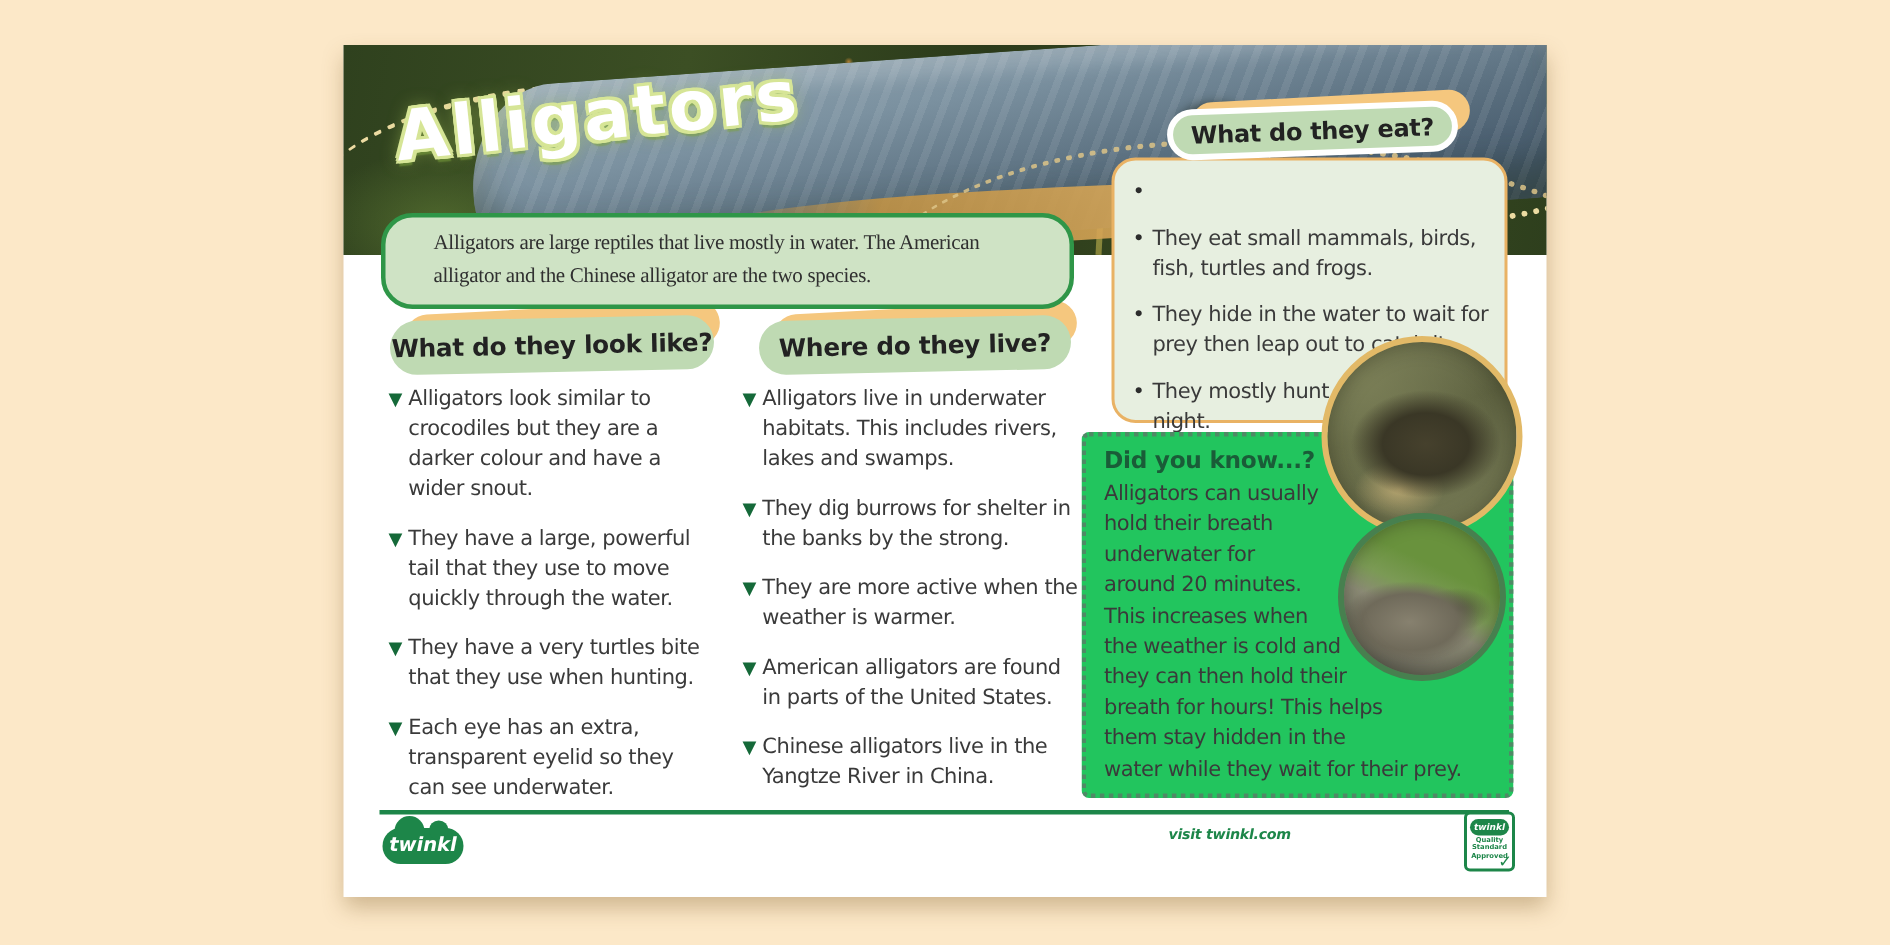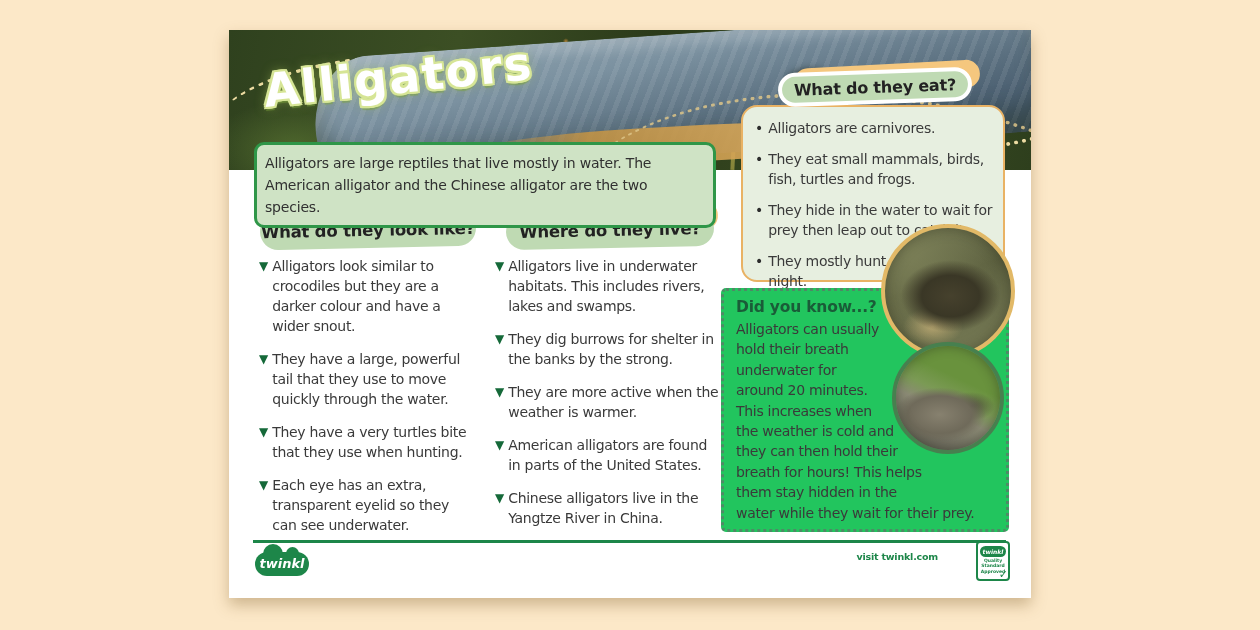--- a/index.html
+++ b/index.html
@@ -63,22 +63,22 @@
     transform:rotate(-6deg);
     text-shadow:
       0 2px 0 #d6e596, 0 -2px 0 #d6e596, 2px 0 0 #d6e596, -2px 0 0 #d6e596,
       2px 2px 0 #d6e596, -2px -2px 0 #d6e596, 2px -2px 0 #d6e596, -2px 2px 0 #d6e596,
       0 4px 1px rgba(122,160,60,.55), 0 0 12px rgba(170,200,90,.65);
   }
 
   
   .intro {
     position:absolute; left:25px; top:112px; width:462px; min-height:50px; z-index:5;
-    background:#cfe3c5; border:3px solid #2f9648; border-radius:10px;
-    padding:7px 8px; font-size:14px; line-height:22px; letter-spacing:-0.2px; color:#303030;
+    background:#cfe3c5; border:3px solid #2f9648; border-radius:21px;
+    padding:7px 32px; font-size:14px; line-height:22px; letter-spacing:-0.2px; color:#303030;font-family:Liberation Serif, serif;
   }
 
   
   .pill { position:absolute; height:36px; z-index:4; }
   .pill .orange {
     position:absolute; left:10px; right:-4px; top:-7px; height:30px;
     background:#f5c77e; border-radius:18px; transform:rotate(-3deg);
   }
   .pill .green {
     position:absolute; inset:0; background:#bfdab3; border-radius:18px;
@@ -142,22 +142,22 @@
   }
 
   
   .rule { position:absolute; left:24px; top:510px; width:753px; height:3px; background:#1d8649; }
   .logo { position:absolute; left:26px; top:516px; width:54px; height:32px; }
   .logo .cloud { position:absolute; left:0; right:0; top:6px; bottom:2px; background:#1d8649; border-radius:13px; }
   .logo .cloud::before { content:""; position:absolute; left:8px; top:-8px; width:20px; height:20px; background:#1d8649; border-radius:50%; }
   .logo .cloud::after  { content:""; position:absolute; right:10px; top:-5px; width:13px; height:13px; background:#1d8649; border-radius:50%; }
   .logo .word { position:absolute; left:0; right:0; top:10px; text-align:center;
     color:#ffffff; font-size:13px; font-weight:bold; font-style:italic; z-index:1; }
-  .visit { position:absolute; left:524px; top:521px; width:185px; text-align:right;
-    font-size:9.5px; font-weight:bold; color:#1d8649; letter-spacing:-0.2px; }
+  .visit { position:absolute; left:550px; top:521px; width:185px; 
+    font-size:9.5px; font-weight:bold; color:#1d8649; letter-spacing:-0.2px;font-style:italic; }
   .badge { position:absolute; left:747px; top:511px; width:34px; height:40px;
     background:#ffffff; border:2px solid #1d8649; border-radius:4px; }
   .badge .bcloud { margin:3px auto 0; width:26px; height:11px; background:#1d8649; border-radius:6px;
     color:#ffffff; font-size:6px; font-weight:bold; font-style:italic; text-align:center; line-height:11px; }
   .badge .bline { font-size:4.5px; line-height:5px; color:#1d8649; text-align:center; font-weight:bold; margin-top:1px; }
   .badge .check { position:absolute; right:0px; bottom:-2px; color:#1d8649; font-size:11px; font-weight:bold; }
 </style>
 </head>
 <body>
 
@@ -229,21 +229,20 @@
     </div>
     <div class="fact">
       <span class="tri">▼</span>
       <p>Chinese alligators live in the Yangtze River in China.</p>
     </div>
   </div>
 
   <div class="eat">
     <div class="fact">
       <span class="dot">•</span>
-      <p>Alligators are carnivores.</p>
     </div>
     <div class="fact">
       <span class="dot">•</span>
       <p>They eat small mammals, birds, fish, turtles and frogs.</p>
     </div>
     <div class="fact">
       <span class="dot">•</span>
       <p>They hide in the water to wait for prey then leap out to catch it.</p>
     </div>
     <div class="fact narrow">

